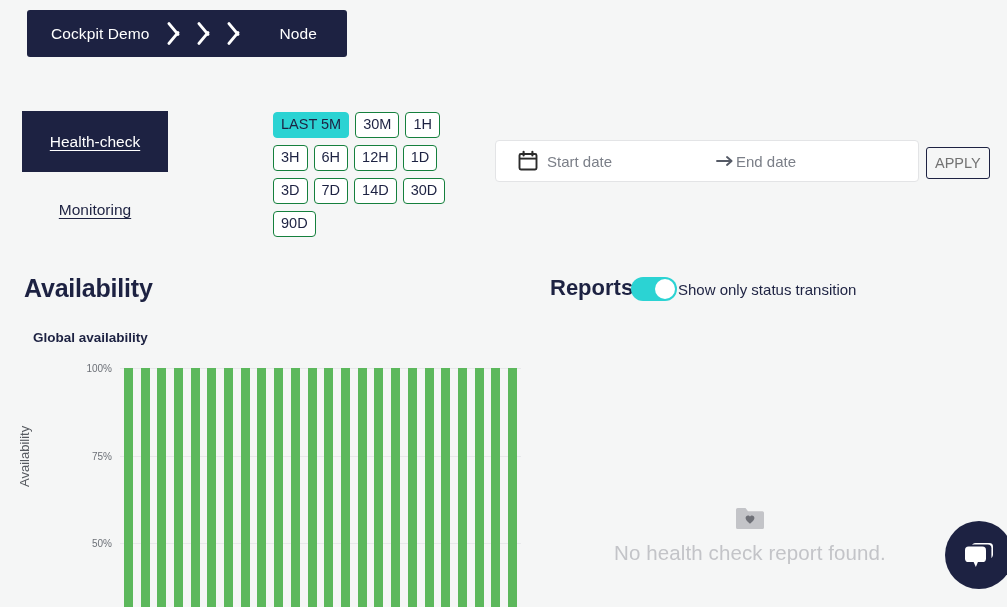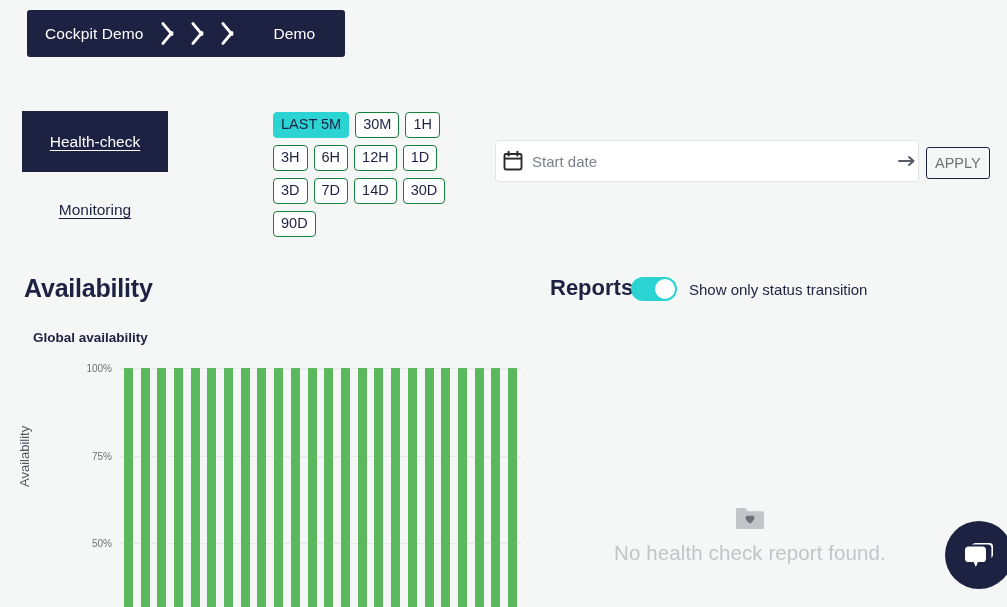--- a/index.html
+++ b/index.html
@@ -30,21 +30,21 @@
     background: #1d2242;
     display: flex;
     align-items: center;
     padding: 0 14px 0 26px;
     position: relative;
     color: #ffffff;
     font-size: 15.5px;
     letter-spacing: .1px;
     white-space: nowrap;
   }
-  .crumb:first-child { padding-left: 18px; border-radius: 3px 0 0 3px; }
+  .crumb:first-child { padding-left: 24px; border-radius: 3px 0 0 3px; }
   .crumb:last-child { padding-right: 30px; border-radius: 0 3px 3px 0; }
 
   
   .crumb-sep {
     width: 30px;
     background: #1d2242;
     position: relative;
     flex: none;
   }
   .crumb-sep::before,
@@ -145,21 +145,21 @@
     position: absolute;
     left: 495px;
     top: 140px;
     width: 424px;
     height: 42px;
     background: #ffffff;
     border: 1px solid #e3e4e6;
     border-radius: 4px;
     display: flex;
     align-items: center;
-    padding: 0 0;
+    padding: 0 15px;
   }
   .cal-icon { width: 22px; height: 22px; margin: 0 8px 0 6px; flex: none; }
   .date-field {
     border: none;
     outline: none;
     background: transparent;
     font-family: "Liberation Sans", sans-serif;
     font-size: 15px;
     color: #2b2b2b;
     height: 28px;
@@ -206,21 +206,21 @@
     margin-left: 42px;
   }
 
   
   .toggle-row {
     position: absolute;
     left: 631px;
     top: 277px;
     display: flex;
     align-items: center;
-    gap: 12px;
+    gap: 1px;
   }
   .switch {
     width: 46px;
     height: 24px;
     border-radius: 12px;
     background: #2bd3d3;
     position: relative;
     cursor: pointer;
     flex: none;
   }
@@ -325,21 +325,21 @@
   <div class="crumb">
     <span>Cockpit Demo</span>
   </div>
   <div class="crumb-sep"></div>
 
   <div class="crumb-sep"></div>
 
   <div class="crumb-sep"></div>
 
   <div class="crumb">
-    <span>Demo</span>
+    <span>Node</span>
   </div>
 </div>
 
 <div class="sidenav">
   <div class="nav-item-active">
     <span>Health-check</span>
   </div>
   <div class="nav-item">
     <span>Monitoring</span>
   </div>
@@ -369,20 +369,21 @@
       <line x1="15.4" y1="1.8" x2="15.4" y2="5.4" stroke="#2b2b2b" stroke-width="2.1" stroke-linecap="round"></line>
     </svg>
   </span>
   <input class="date-field" type="text" value="" placeholder="Start date" style="">
   <span class="range-arrow">
     <svg width="18" height="14" viewBox="0 0 18 14">
       <line x1="1" y1="7" x2="15" y2="7" stroke="#555a66" stroke-width="1.9" stroke-linecap="round"></line>
       <path d="M11 3 L15.6 7 L11 11" fill="none" stroke="#555a66" stroke-width="1.9" stroke-linecap="round" stroke-linejoin="round"></path>
     </svg>
   </span>
+  <input class="date-field" type="text" value="" placeholder="End date" style="">
 </div>
 
 <button class="apply-btn">APPLY</button>
 
 <div class="title-availability">Availability</div>
 <div class="title-reports">Reports</div>
 
 <div class="toggle-row">
   <div class="switch">
     <span class="knob"></span>

